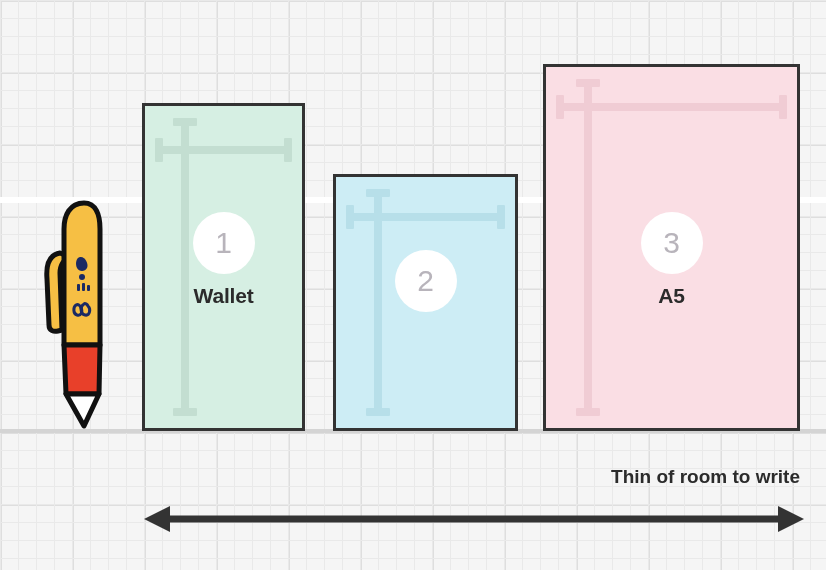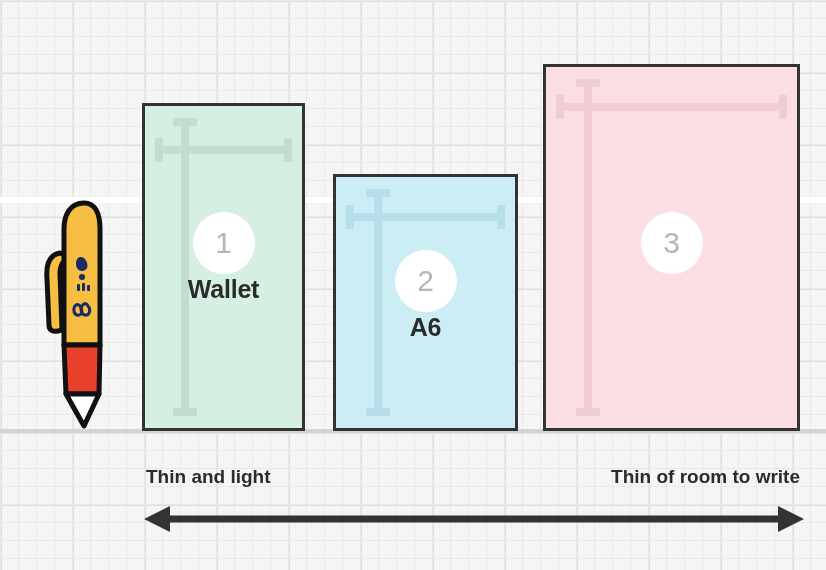--- a/index.html
+++ b/index.html
@@ -103,22 +103,22 @@
     margin: 0 auto;
     display: flex;
     align-items: center;
     justify-content: center;
     font-size: 30px;
     font-weight: 400;
     color: #b8b4bb;
     line-height: 1;
   }
   .card-label {
-    margin-top: 1px;
-    font-size: 25px;
+    margin-top: 10px;
+    font-size: 21px;
     font-weight: bold;
     color: #2b2b2b;
     letter-spacing: -0.2px;
   }
 
   
   #pen {
     position: absolute;
     left: 40px;
     top: 195px;
@@ -202,42 +202,41 @@
       <div class="dim-v" style="left:38px; top:12px; bottom:12px; background:#b7dfe9;">
         <div class="dim-v-cap" style="top:0; background:#b7dfe9;"></div>
         <div class="dim-v-cap" style="bottom:0; background:#b7dfe9;"></div>
       </div>
       <div class="dim-h" style="left:10px; right:10px; top:36px; background:#b7dfe9;">
         <div class="dim-h-cap" style="left:0; background:#b7dfe9;"></div>
         <div class="dim-h-cap" style="right:0; background:#b7dfe9;"></div>
       </div>
       <div class="card-center" style="top:73px;">
         <div class="badge">2</div>
-        <div class="card-label">A6</div>
       </div>
     </div>
   </div>
 
   <div class="card" style="left:543px; top:64px; width:257px; height:367px; background:#fadee4;">
     <div class="card-inner">
       <div class="dim-v" style="left:38px; top:12px; bottom:12px; background:#f0ccd4;">
         <div class="dim-v-cap" style="top:0; background:#f0ccd4;"></div>
         <div class="dim-v-cap" style="bottom:0; background:#f0ccd4;"></div>
       </div>
       <div class="dim-h" style="left:10px; right:10px; top:36px; background:#f0ccd4;">
         <div class="dim-h-cap" style="left:0; background:#f0ccd4;"></div>
         <div class="dim-h-cap" style="right:0; background:#f0ccd4;"></div>
       </div>
       <div class="card-center" style="top:145px;">
         <div class="badge">3</div>
+        <div class="card-label">A5</div>
       </div>
     </div>
   </div>
 
-  <div class="caption" id="caption-left">Thin and light</div>
   <div class="caption" id="caption-right">Thin of room to write</div>
 
   <div id="arrow-wrap">
     <svg width="668" height="38" viewBox="0 0 668 38">
       <line x1="24" y1="19" x2="644" y2="19" stroke="#333333" stroke-width="7"></line>
       <polygon points="4,19 30,6 30,32" fill="#333333"></polygon>
       <polygon points="664,19 638,6 638,32" fill="#333333"></polygon>
     </svg>
   </div>
 

